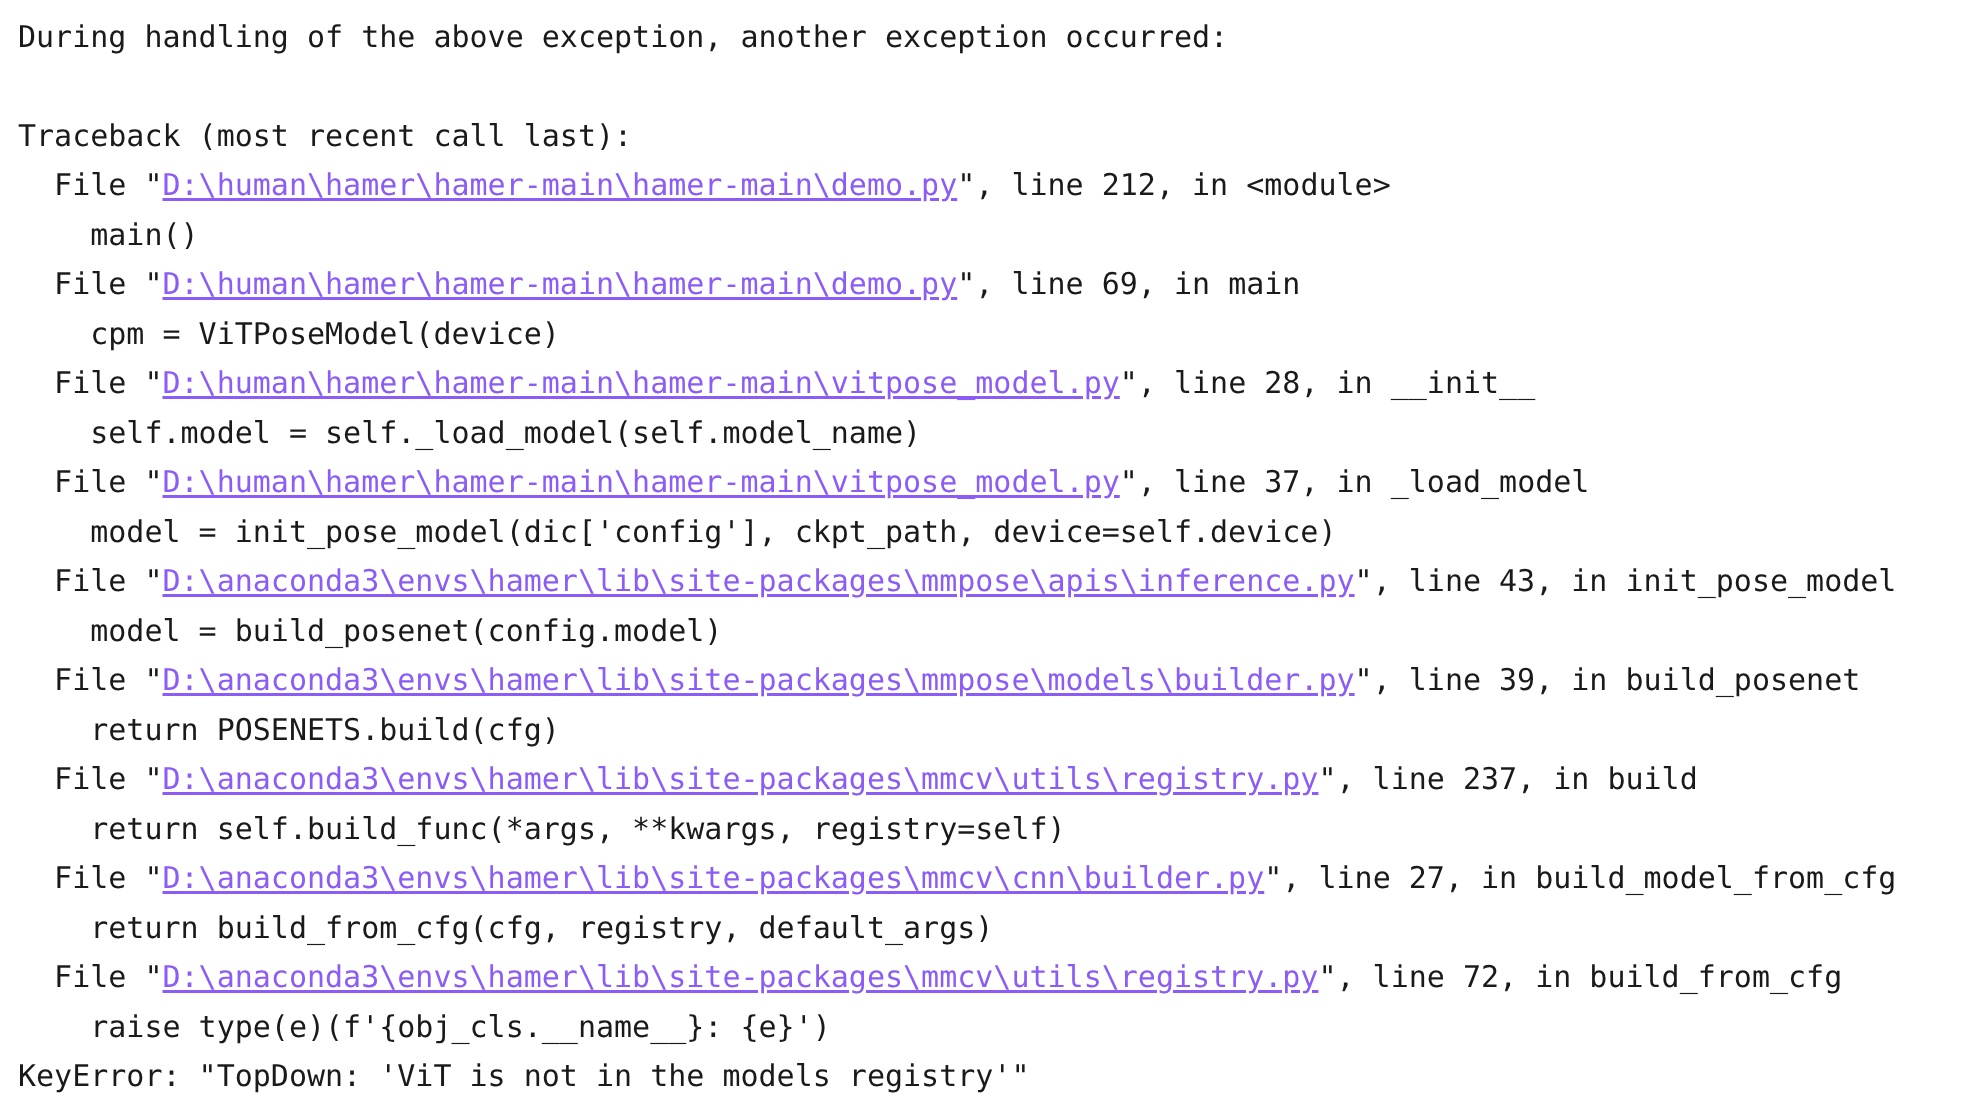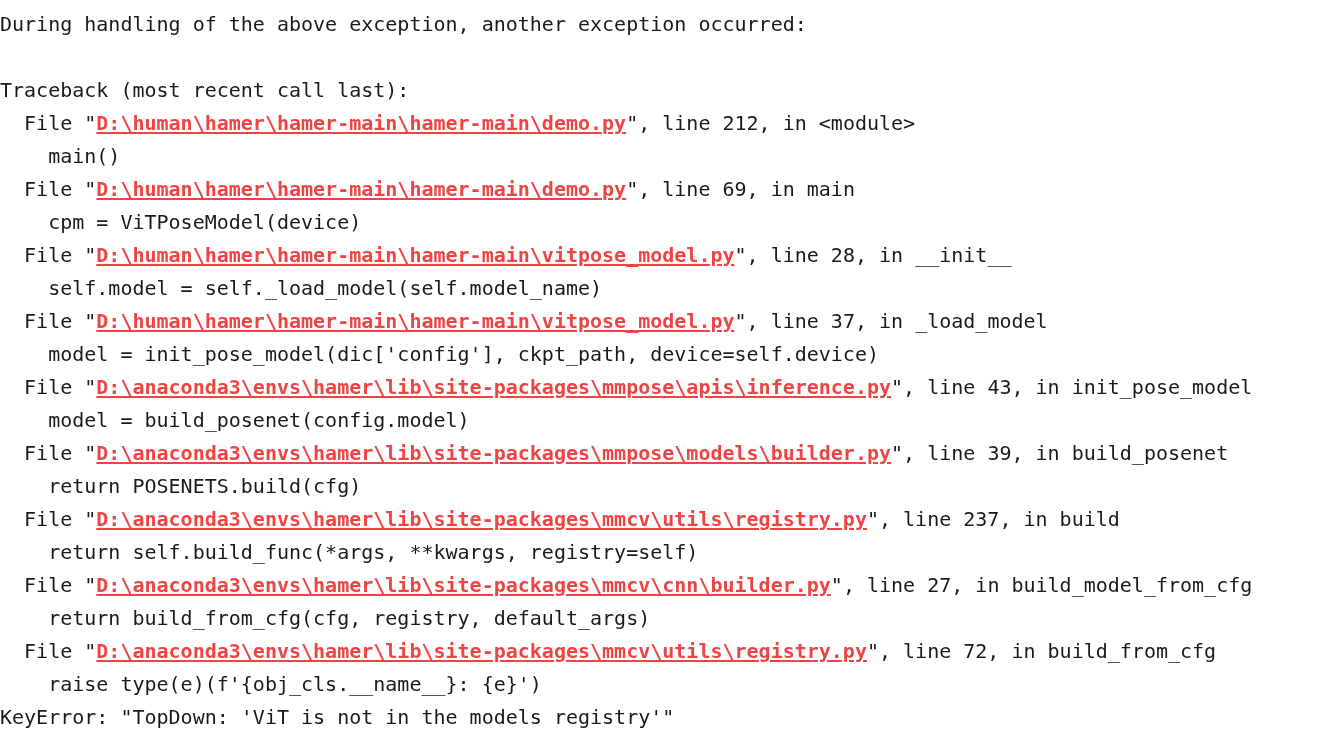--- a/index.html
+++ b/index.html
@@ -8,41 +8,40 @@
     padding: 0;
     background: #ffffff;
   }
   body {
     width: 1317px;
     height: 744px;
     overflow: hidden;
     font-family: "DejaVu Sans Mono", "Liberation Mono", monospace;
   }
   #traceback-console {
-    padding: 8px 0 0 0;
+    padding: 8px 0 0 12px;
     font-size: 20px;
     line-height: 33px;
     color: #1a1a1a;
     white-space: pre;
     letter-spacing: 0;
     -webkit-font-smoothing: antialiased;
   }
   .line {
     white-space: pre;
     min-height: 33px;
   }
   .line.blank {
     height: 33px;
   }
   .path-link {
-    color: #ef4444;
+    color: #8b5cf6;
     text-decoration: underline;
     text-underline-offset: 2px;
     cursor: pointer;
-    font-weight: bold;
   }
   .plain {
     color: #1a1a1a;
   }
 </style>
 </head>
 <body>
 
 <div id="traceback-console"><div class="line"><span class="plain">During handling of the above exception, another exception occurred:</span></div><div class="line blank"><span class="plain"></span></div><div class="line"><span class="plain">Traceback (most recent call last):</span></div><div class="line"><span class="plain">  File "</span><span class="path-link">D:\human\hamer\hamer-main\hamer-main\demo.py</span><span class="plain">", line 212, in &lt;module&gt;</span></div><div class="line"><span class="plain">    main()</span></div><div class="line"><span class="plain">  File "</span><span class="path-link">D:\human\hamer\hamer-main\hamer-main\demo.py</span><span class="plain">", line 69, in main</span></div><div class="line"><span class="plain">    cpm = ViTPoseModel(device)</span></div><div class="line"><span class="plain">  File "</span><span class="path-link">D:\human\hamer\hamer-main\hamer-main\vitpose_model.py</span><span class="plain">", line 28, in __init__</span></div><div class="line"><span class="plain">    self.model = self._load_model(self.model_name)</span></div><div class="line"><span class="plain">  File "</span><span class="path-link">D:\human\hamer\hamer-main\hamer-main\vitpose_model.py</span><span class="plain">", line 37, in _load_model</span></div><div class="line"><span class="plain">    model = init_pose_model(dic['config'], ckpt_path, device=self.device)</span></div><div class="line"><span class="plain">  File "</span><span class="path-link">D:\anaconda3\envs\hamer\lib\site-packages\mmpose\apis\inference.py</span><span class="plain">", line 43, in init_pose_model</span></div><div class="line"><span class="plain">    model = build_posenet(config.model)</span></div><div class="line"><span class="plain">  File "</span><span class="path-link">D:\anaconda3\envs\hamer\lib\site-packages\mmpose\models\builder.py</span><span class="plain">", line 39, in build_posenet</span></div><div class="line"><span class="plain">    return POSENETS.build(cfg)</span></div><div class="line"><span class="plain">  File "</span><span class="path-link">D:\anaconda3\envs\hamer\lib\site-packages\mmcv\utils\registry.py</span><span class="plain">", line 237, in build</span></div><div class="line"><span class="plain">    return self.build_func(*args, **kwargs, registry=self)</span></div><div class="line"><span class="plain">  File "</span><span class="path-link">D:\anaconda3\envs\hamer\lib\site-packages\mmcv\cnn\builder.py</span><span class="plain">", line 27, in build_model_from_cfg</span></div><div class="line"><span class="plain">    return build_from_cfg(cfg, registry, default_args)</span></div><div class="line"><span class="plain">  File "</span><span class="path-link">D:\anaconda3\envs\hamer\lib\site-packages\mmcv\utils\registry.py</span><span class="plain">", line 72, in build_from_cfg</span></div><div class="line"><span class="plain">    raise type(e)(f'{obj_cls.__name__}: {e}')</span></div><div class="line"><span class="plain">KeyError: "TopDown: 'ViT is not in the models registry'"</span></div></div>
 

